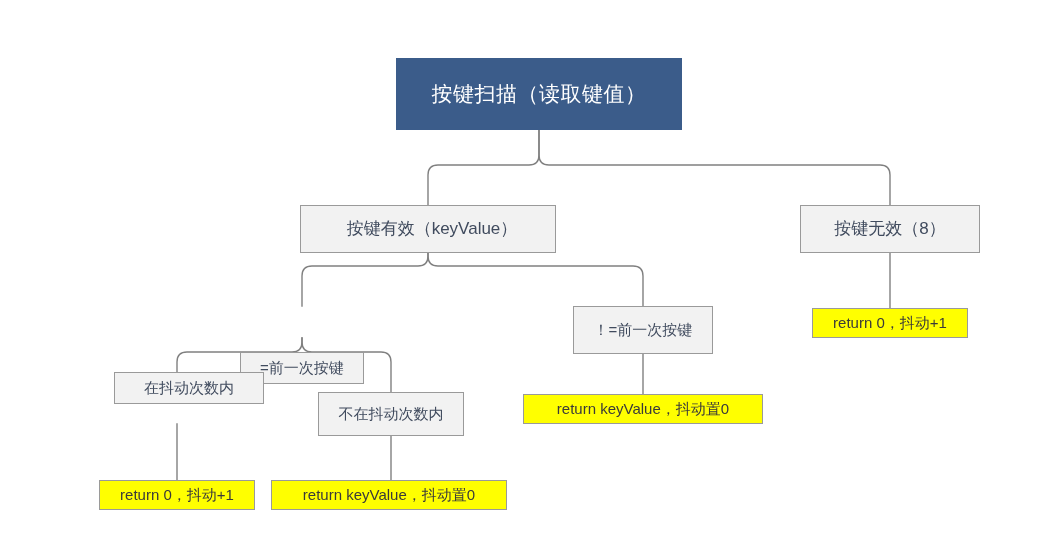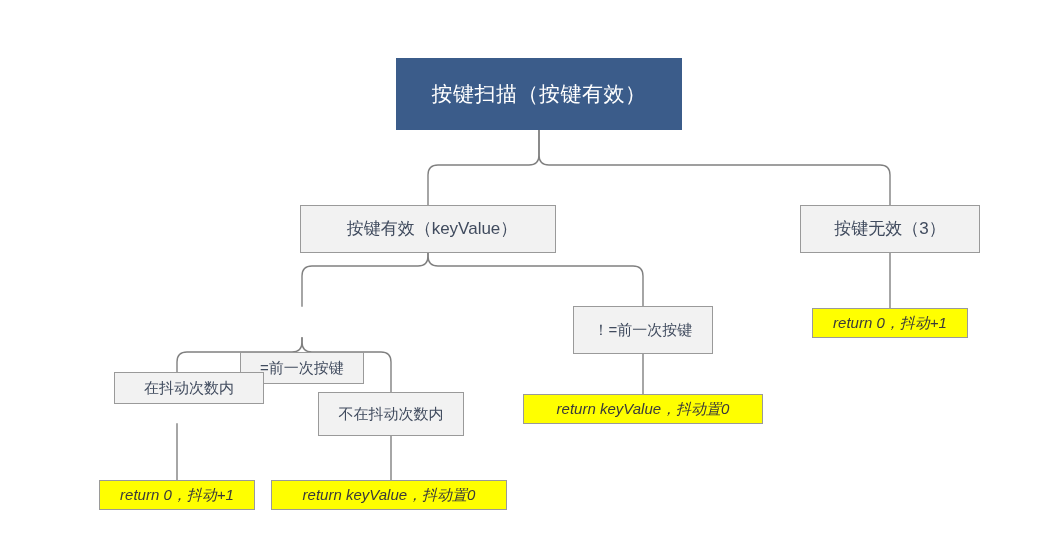--- a/index.html
+++ b/index.html
@@ -49,21 +49,20 @@
     background: #F2F2F2;
     border: 1px solid #9A9A9A;
     color: #404B5E;
     font-size: 17px;
   }
   .node-yellow {
     background: #FFFF00;
     border: 1px solid #9A9A9A;
     color: #3A3A3A;
     font-size: 15px;
-    font-style: italic;
   }
   .node-small {
     font-size: 15px;
   }
   .node-label {
     display: inline-block;
   }
 </style>
 </head>
 <body>
@@ -76,27 +75,27 @@
       <path d="M 428 253 L 428 256 Q 428 266 438 266 L 633 266 Q 643 266 643 276 L 643 306" fill="none" stroke="#808080" stroke-width="1.4" stroke-linecap="square"></path>
       <path d="M 890 253 L 890 308" fill="none" stroke="#808080" stroke-width="1.4" stroke-linecap="square"></path>
       <path d="M 302 338 L 302 342 Q 302 352 292 352 L 187 352 Q 177 352 177 362 L 177 392" fill="none" stroke="#808080" stroke-width="1.4" stroke-linecap="square"></path>
       <path d="M 302 338 L 302 342 Q 302 352 312 352 L 381 352 Q 391 352 391 362 L 391 392" fill="none" stroke="#808080" stroke-width="1.4" stroke-linecap="square"></path>
       <path d="M 643 338 L 643 394" fill="none" stroke="#808080" stroke-width="1.4" stroke-linecap="square"></path>
       <path d="M 177 424 L 177 480" fill="none" stroke="#808080" stroke-width="1.4" stroke-linecap="square"></path>
       <path d="M 391 424 L 391 480" fill="none" stroke="#808080" stroke-width="1.4" stroke-linecap="square"></path>
     </svg>
   <div id="node-layer">
       <div class="node node-root" style="left: 396px; top: 58px; width: 286px; height: 72px;">
-        <span class="node-label">按键扫描（按键有效）</span>
+        <span class="node-label">按键扫描（读取键值）</span>
       </div>
       <div class="node node-plain" style="left: 300px; top: 205px; width: 256px; height: 48px; padding-left: 8px;">
         <span class="node-label">按键有效（keyValue）</span>
       </div>
       <div class="node node-plain" style="left: 800px; top: 205px; width: 180px; height: 48px;">
-        <span class="node-label">按键无效（3）</span>
+        <span class="node-label">按键无效（8）</span>
       </div>
       <div class="node node-plain node-small" style="left: 240px; top: 306px; width: 124px; height: 32px; margin-top: 46px;">
         <span class="node-label">=前一次按键</span>
       </div>
       <div class="node node-plain node-small" style="left: 573px; top: 306px; width: 140px; height: 48px;">
         <span class="node-label">！=前一次按键</span>
       </div>
       <div class="node node-yellow" style="left: 812px; top: 308px; width: 156px; height: 30px;">
         <span class="node-label">return 0，抖动+1</span>
       </div>

